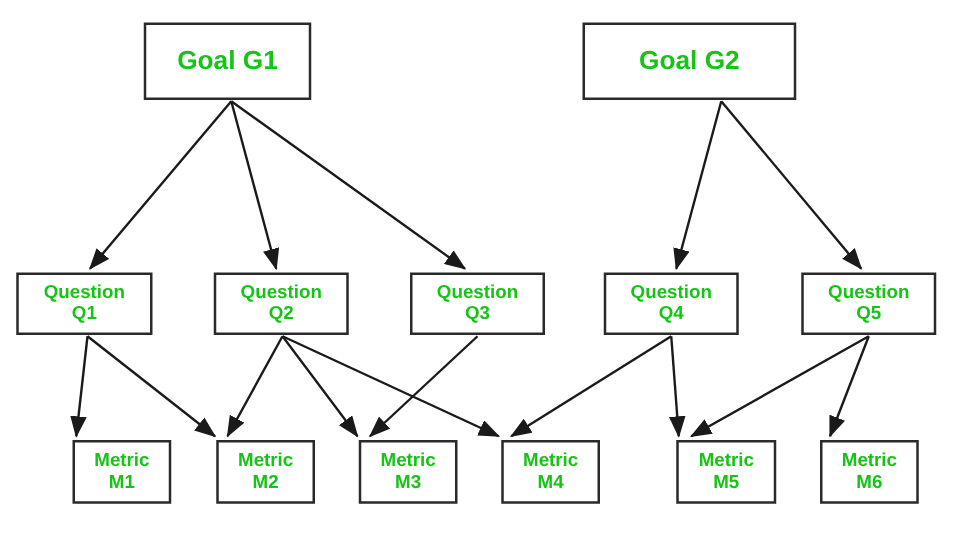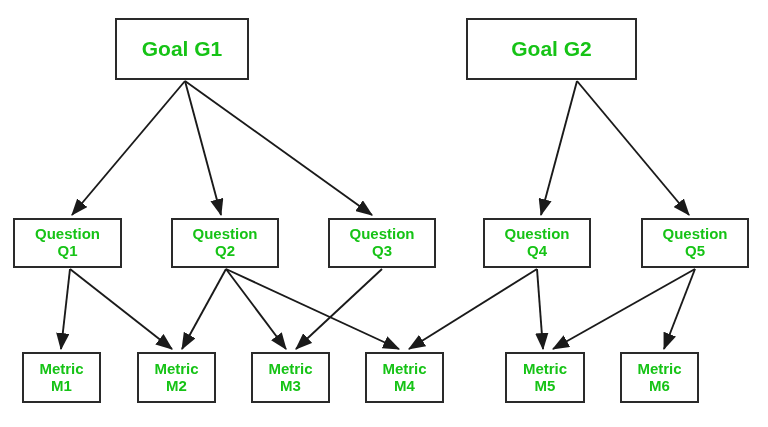--- a/index.html
+++ b/index.html
@@ -39,20 +39,21 @@
     z-index: 2;
   }
   .node.goal {
     font-size: 21px;
   }
   .node.question {
     font-size: 15px;
   }
   .node.metric {
     font-size: 15px;
+    margin-left: 36px;
   }
   .node .line1, .node .line2 {
     display: block;
     white-space: nowrap;
   }
 </style>
 </head>
 <body>
 
 <div id="canvas">

